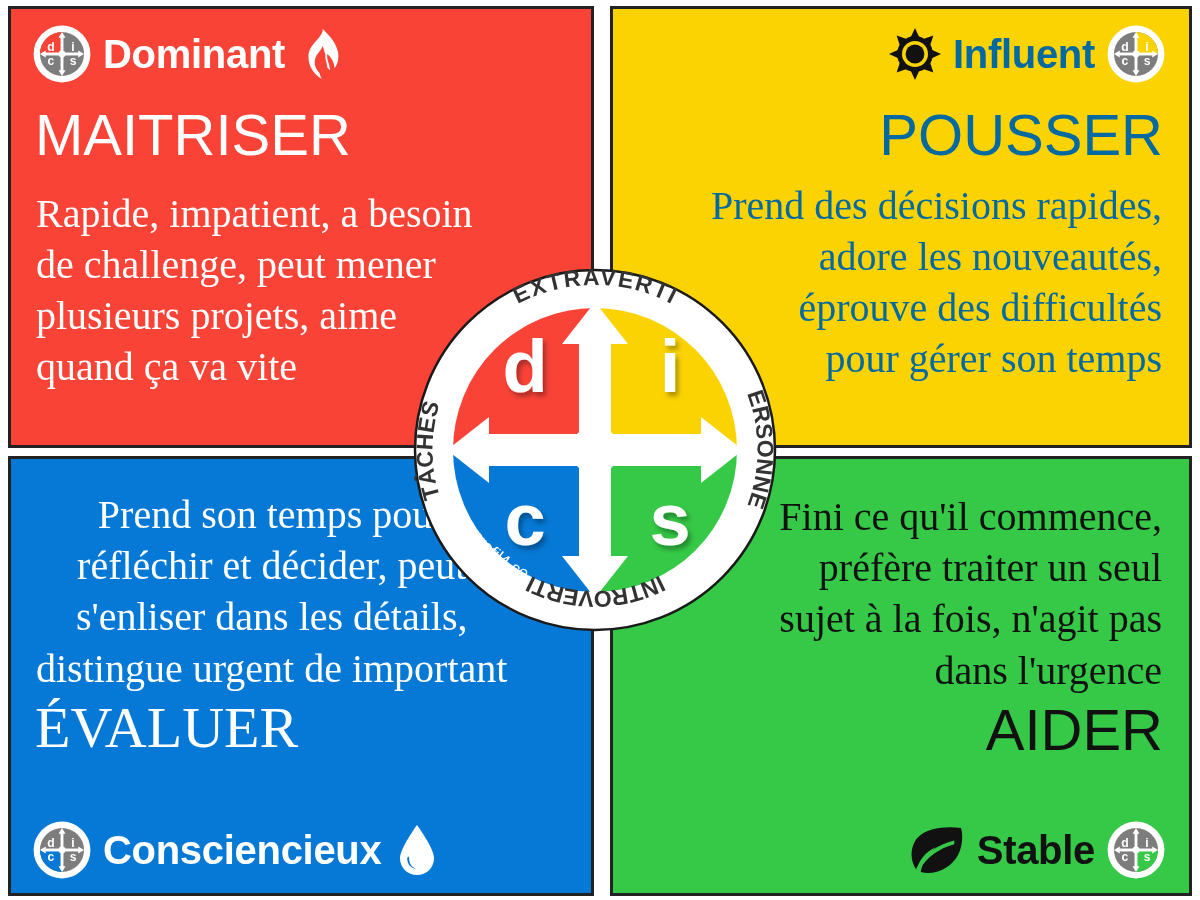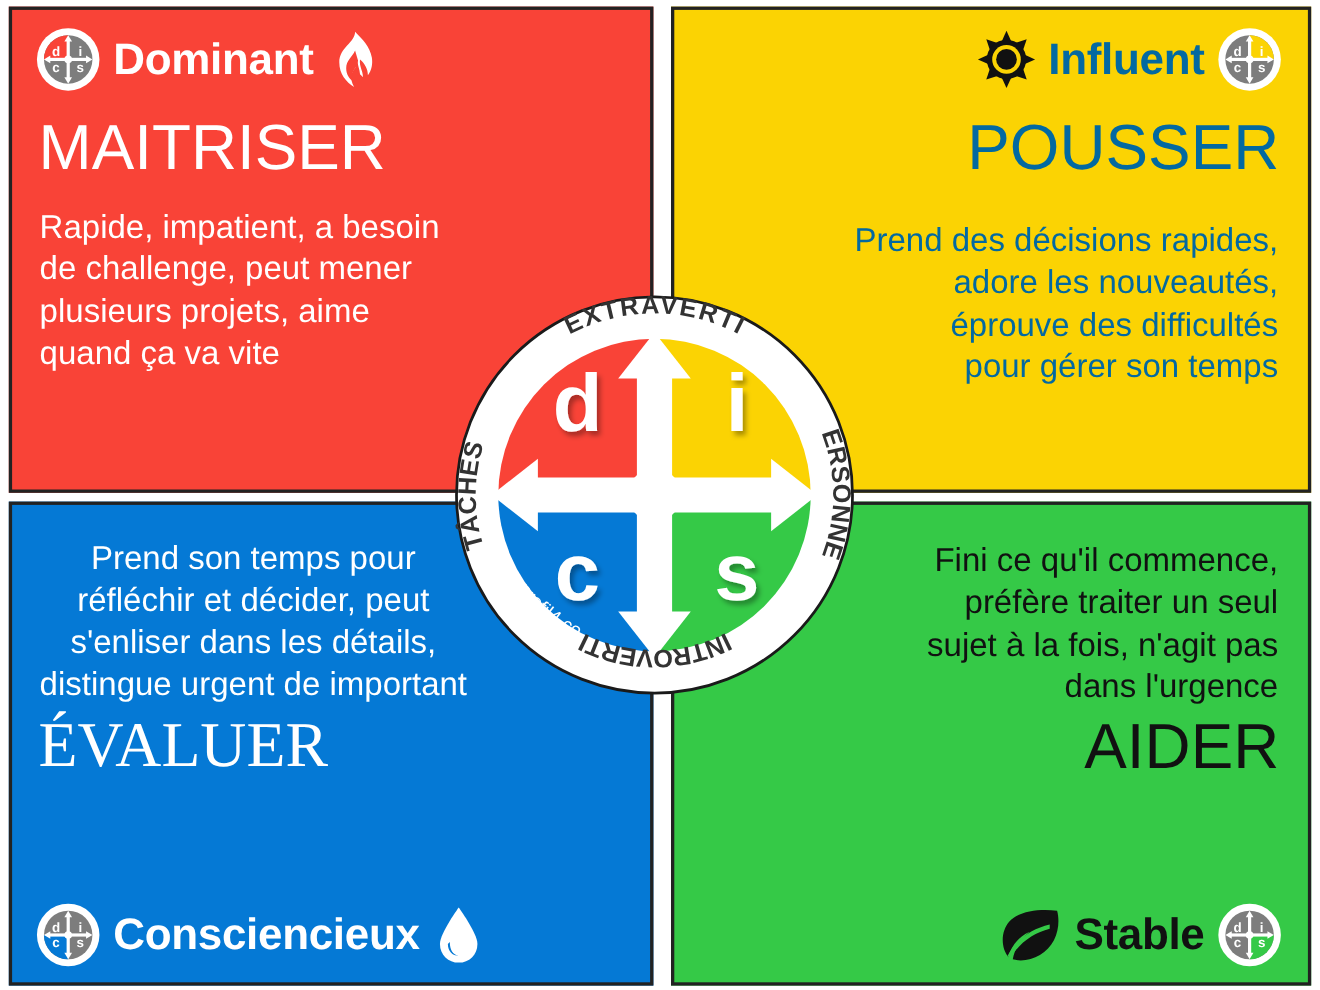--- a/index.html
+++ b/index.html
@@ -88,26 +88,27 @@
     letter-spacing: 0px;
     white-space: nowrap;
   }
   #quad-d .verb { margin-top: 22px; margin-left: 2px; }
   #quad-i .verb { margin-top: 22px; margin-right: 2px; }
   #quad-c .verb { margin-top: 6px; margin-left: 2px; font-family: Liberation Serif, serif; }
   #quad-s .verb { margin-top: 6px; margin-right: 2px; }
 
   
   .desc {
-    font-size: 30px;
+    font-size: 40px;
     line-height: 1.28;
     white-space: pre-line;
+    font-family: Liberation Serif, serif;
   }
   #quad-d .desc { margin-top: 24px; margin-left: 3px; }
-  #quad-i .desc { margin-top: 36px; margin-right: 3px; }
+  #quad-i .desc { margin-top: 16px; margin-right: 3px; }
   #quad-c .desc { margin-top: 14px; margin-left: 3px; text-align: center; }
   #quad-s .desc { margin-top: 16px; margin-right: 3px; }
 
   .spacer { flex: 1 1 auto; }
 
   
   .badge { width: 58px; height: 58px; flex: none; display:block; }
 
   
   .symbol { width: 48px; height: 52px; flex: none; display:block; }

